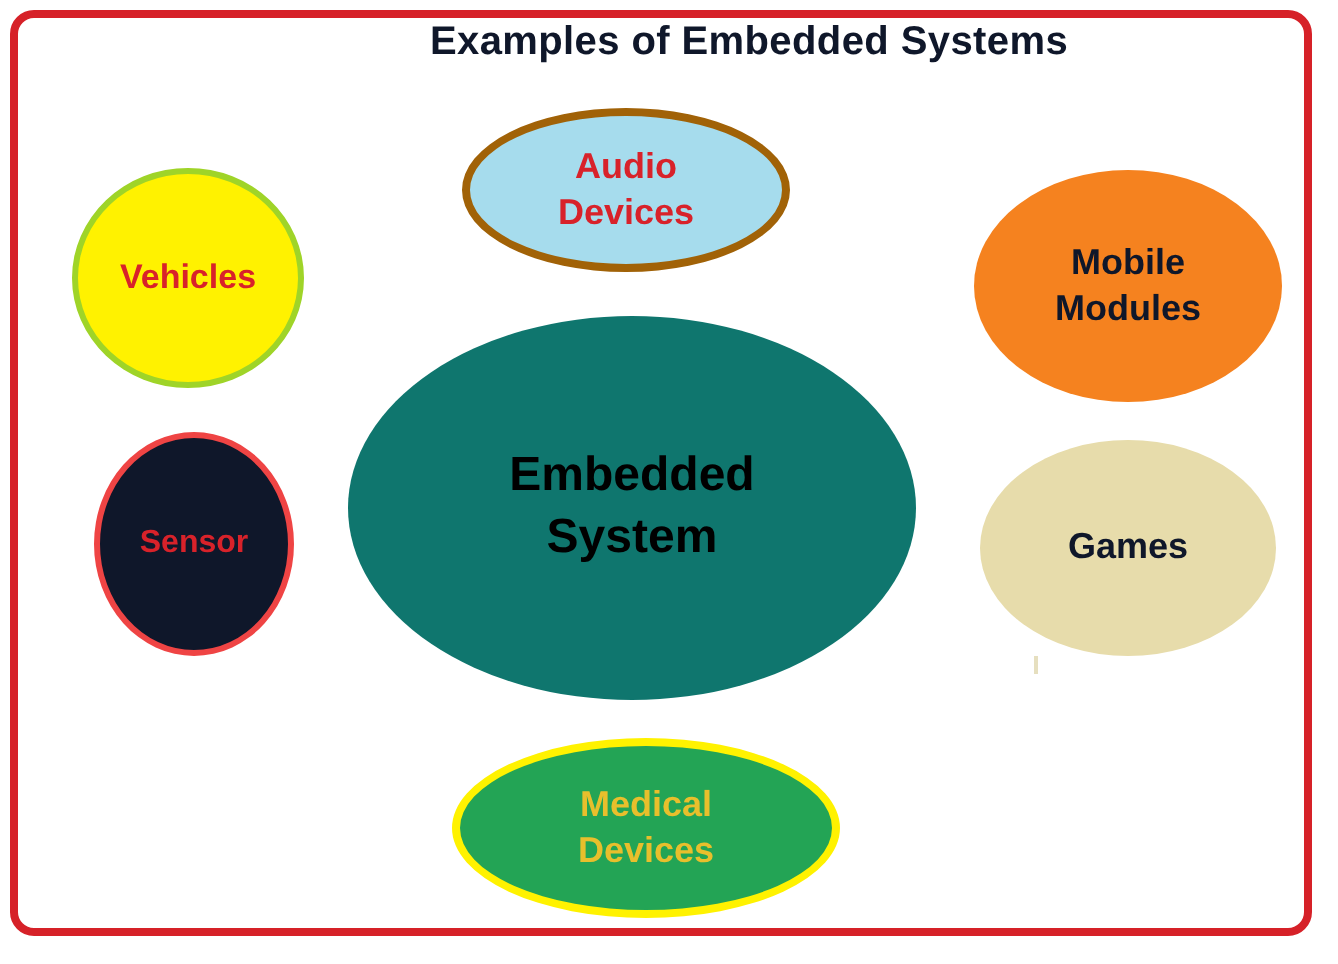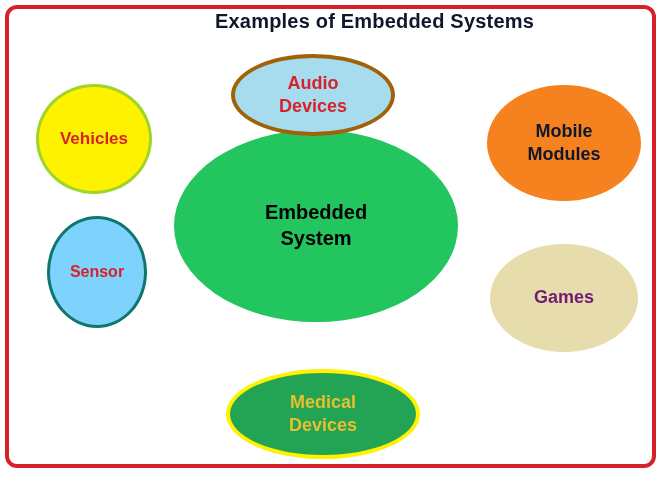--- a/index.html
+++ b/index.html
@@ -46,24 +46,24 @@
     justify-content: center;
     text-align: center;
     border-radius: 50%;
     box-sizing: border-box;
     font-weight: bold;
     line-height: 1.28;
     white-space: pre-line;
   }
   
   #node-central {
-    left: 174px; top: 130px; width: 284px; height: 192px;
-    background: #22c55e;
+    left: 174px; top: 158px; width: 284px; height: 192px;
+    background: #0f766e;
     color: #000000;
-    font-size: 20px;
+    font-size: 24px;
   }
   #node-vehicles {
     left: 36px; top: 84px; width: 116px; height: 110px;
     background: #fff200;
     border: 3px solid #9fd428;
     color: #d8222a;
     font-size: 17px;
   }
   #node-audio {
     left: 231px; top: 54px; width: 164px; height: 82px;
@@ -73,29 +73,29 @@
     font-size: 18px;
   }
   #node-mobile {
     left: 487px; top: 85px; width: 154px; height: 116px;
     background: #f5821f;
     color: #0f172a;
     font-size: 18px;
   }
   #node-sensor {
     left: 47px; top: 216px; width: 100px; height: 112px;
-    background: #7dd3fc;
-    border: 3px solid #0f766e;
+    background: #0f172a;
+    border: 3px solid #ef4444;
     color: #d8222a;
     font-size: 16px;
   }
   #node-games {
-    left: 490px; top: 244px; width: 148px; height: 108px;
+    left: 490px; top: 220px; width: 148px; height: 108px;
     background: #e7dcab;
-    color: #701a75;
+    color: #0f172a;
     font-size: 18px;
   }
   #node-medical {
     left: 226px; top: 369px; width: 194px; height: 90px;
     background: #23a455;
     border: 4px solid #fff200;
     color: #e8bf2c;
     font-size: 18px;
   }
   

